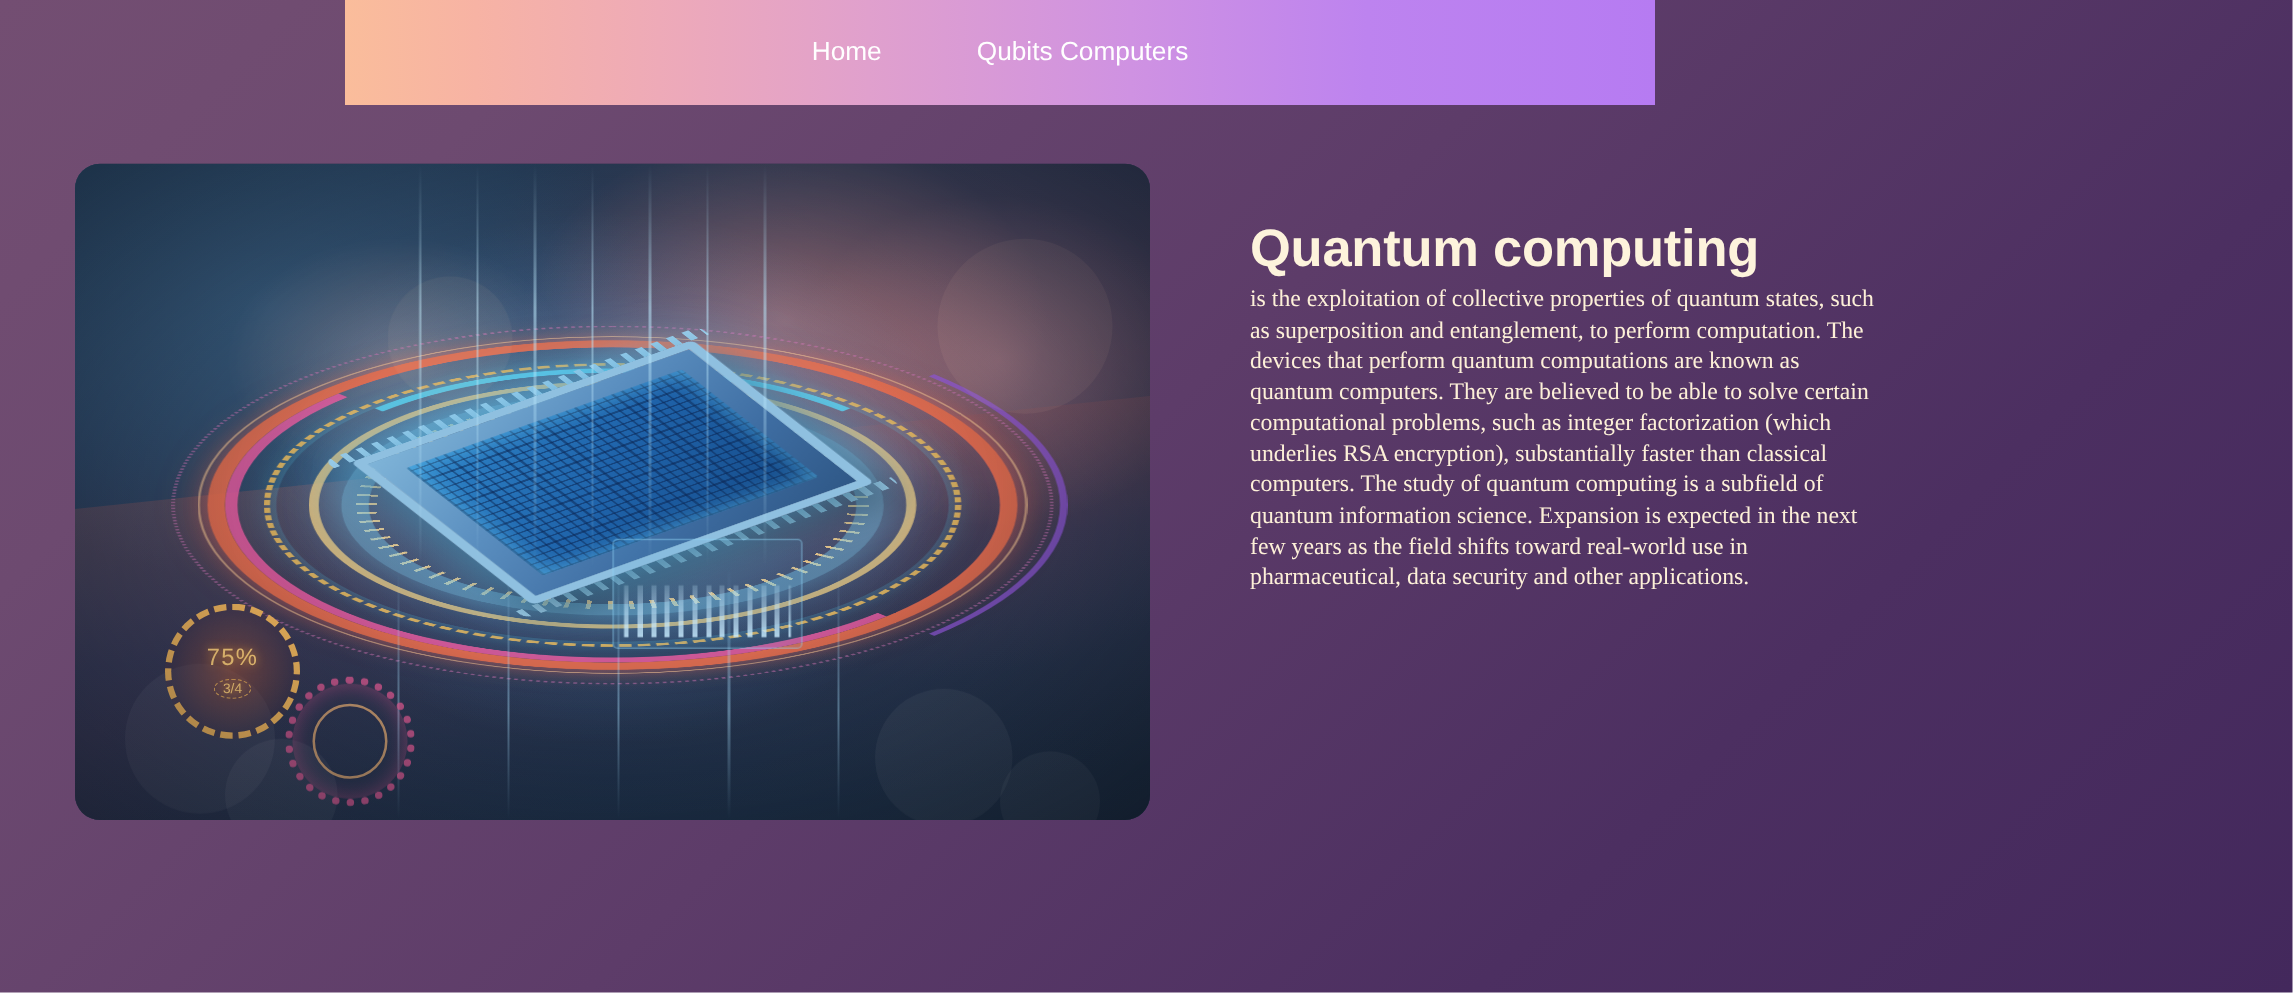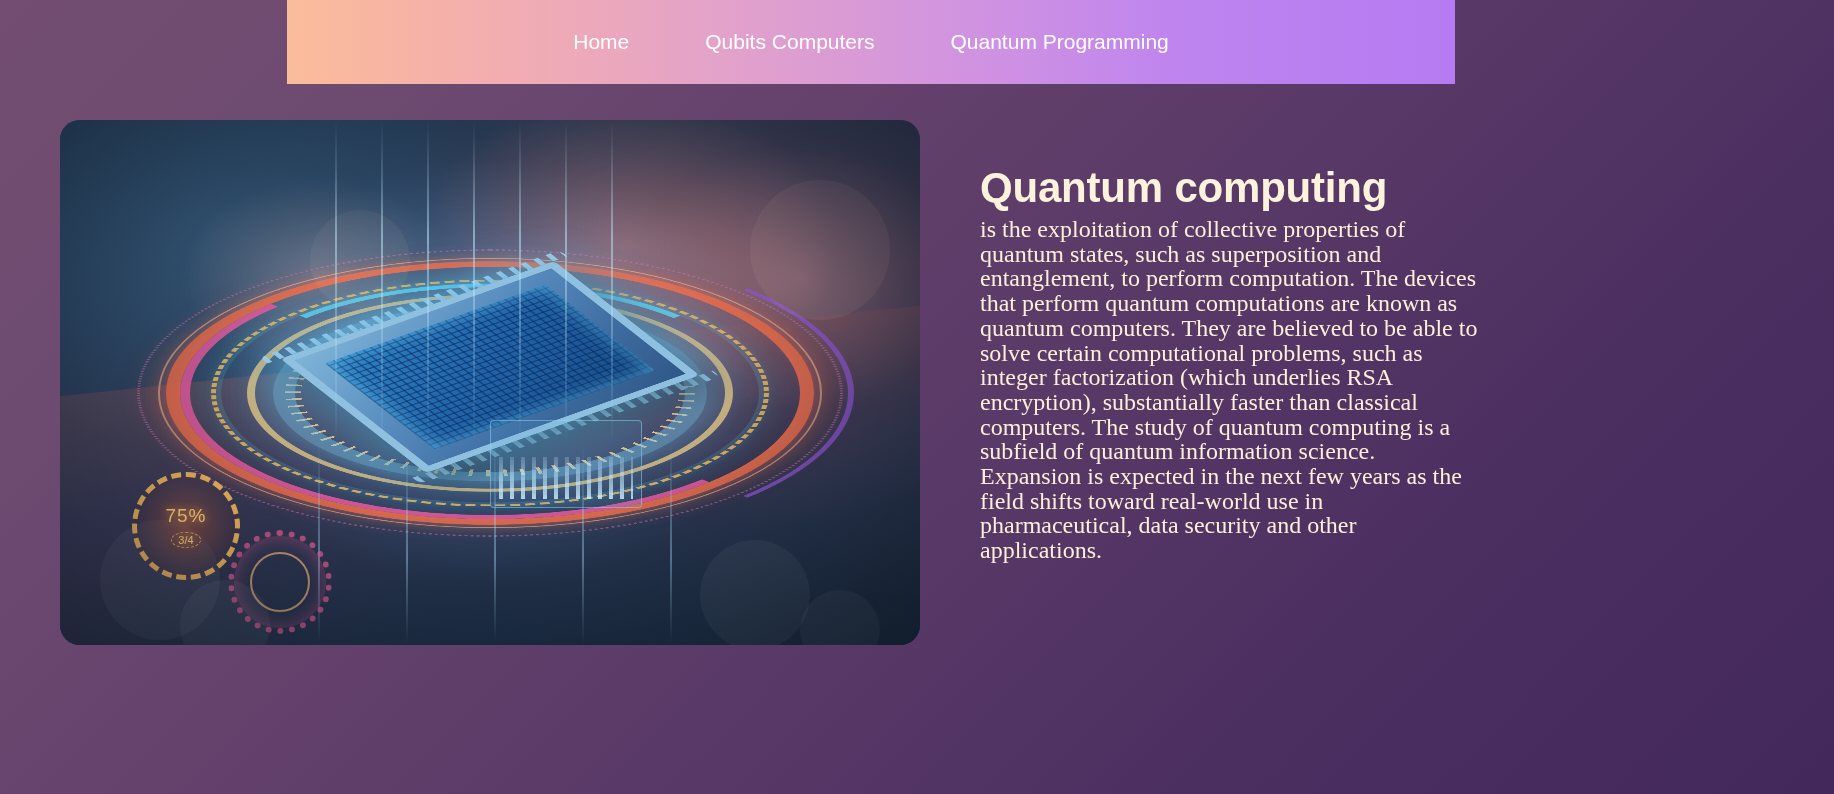--- a/index.html
+++ b/index.html
@@ -17,28 +17,27 @@
     position: relative;
     width: 1834px;
     height: 794px;
   }
 
   
   .navbar {
     position: absolute;
     left: 276px;
     top: 0;
-    width: 1168px;
+    width: 1048px;
     height: 84px;
     background: linear-gradient(90deg, #fabd9b 0%, #f7b3a4 10%, #eeaab8 24%, #e0a0cd 40%, #cf92e2 60%, #bd83ef 78%, #b67bf2 100%);
     display: flex;
     align-items: center;
     justify-content: center;
     box-sizing: border-box;
-    margin-left: 11px;
   }
   .nav-list {
     display: flex;
     align-items: center;
     gap: 0;
     margin: 0;
     padding: 0;
     list-style: none;
   }
   .nav-link {
@@ -50,24 +49,25 @@
     padding: 0 38px;
     white-space: nowrap;
     line-height: 84px;
     display: block;
   }
 
   
   .content {
     position: absolute;
     left: 0;
-    top: 120px;
+    top: 131px;
     width: 1834px;
     display: flex;
     align-items: flex-start;
+    gap: 20px;
   }
 
   
   .image-card {
     position: relative;
     margin-left: 60px;
     width: 860px;
     height: 525px;
     border-radius: 20px;
     overflow: hidden;
@@ -284,39 +284,36 @@
     font-family: "Liberation Sans", sans-serif;
     font-weight: bold;
     font-size: 42px;
     line-height: 1.12;
     letter-spacing: -0.2px;
   }
   .body-text {
     margin: 0;
     color: #fdf0d8;
     font-family: "Liberation Serif", serif;
-    font-size: 24px;
+    font-size: 19px;
     line-height: 24.7px;
   }
 </style>
 </head>
 <body>
 
 <div class="page">
 
   <nav class="navbar">
     <ul class="nav-list">
       <li>
         <a class="nav-link" href="#">Home</a>
       </li>
       <li>
         <a class="nav-link" href="#">Qubits Computers</a>
-      </li>
-      <li>
-        <a class="nav-link" href="#">Quantum Programming</a>
       </li>
     </ul>
   </nav>
 
   <div class="content">
 
     <figure class="image-card" style="margin:0 0 0 60px;">
       <div class="img-layer bg-base"></div>
       <div class="img-layer bg-warm"></div>
       <div class="img-layer table-plane"></div>

